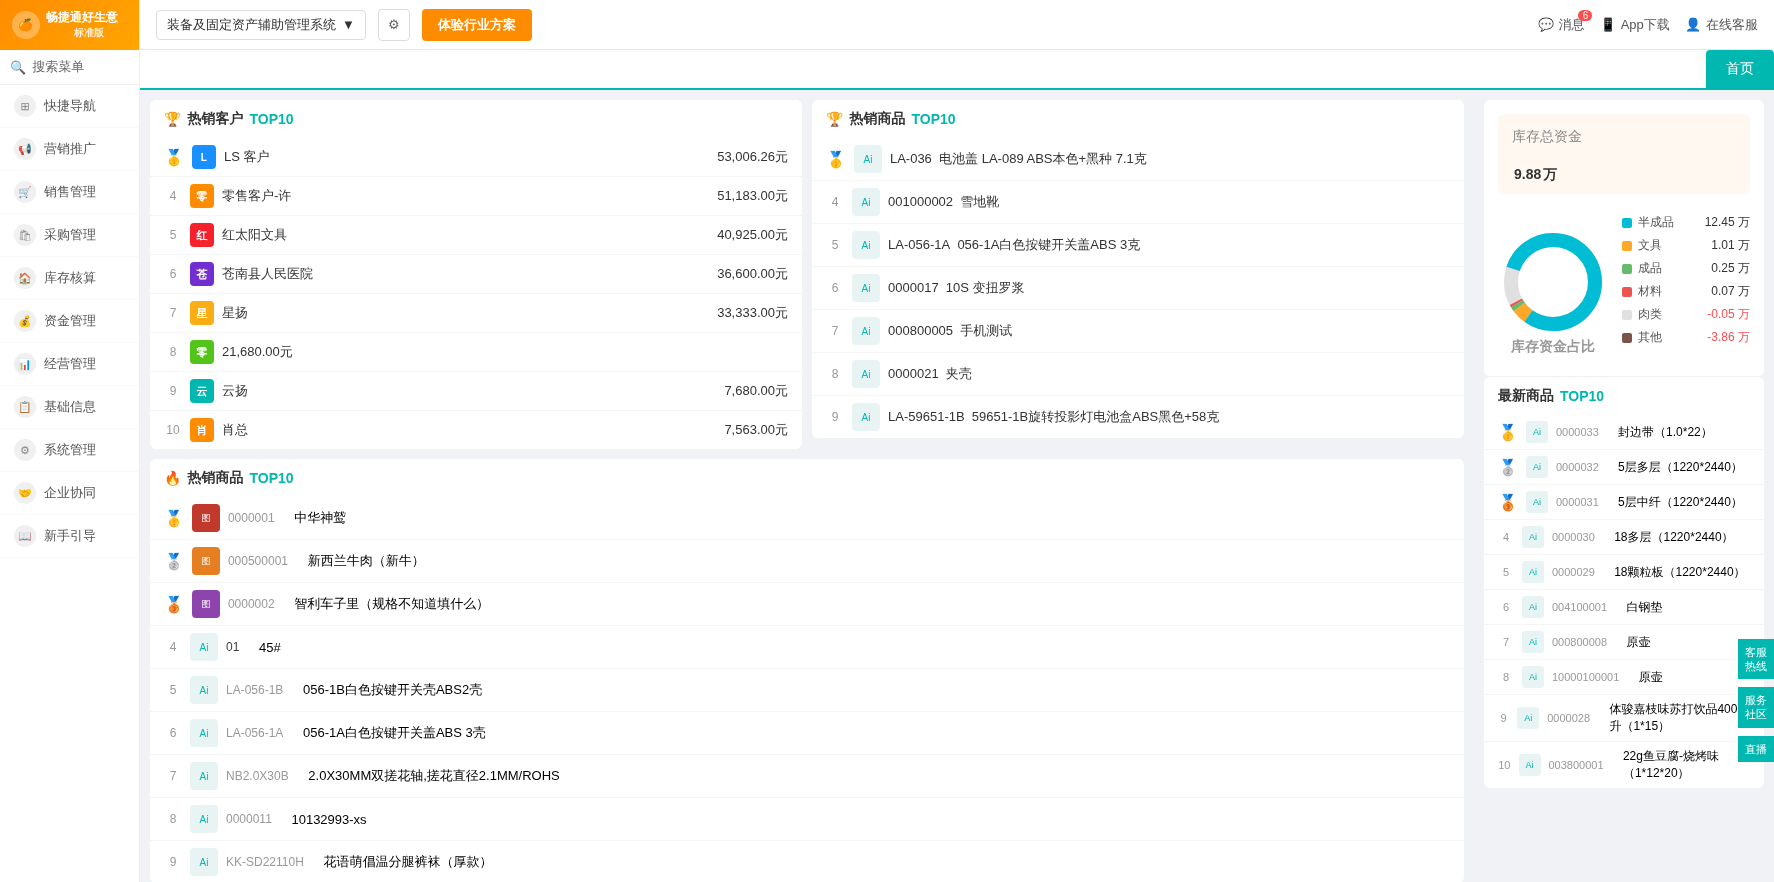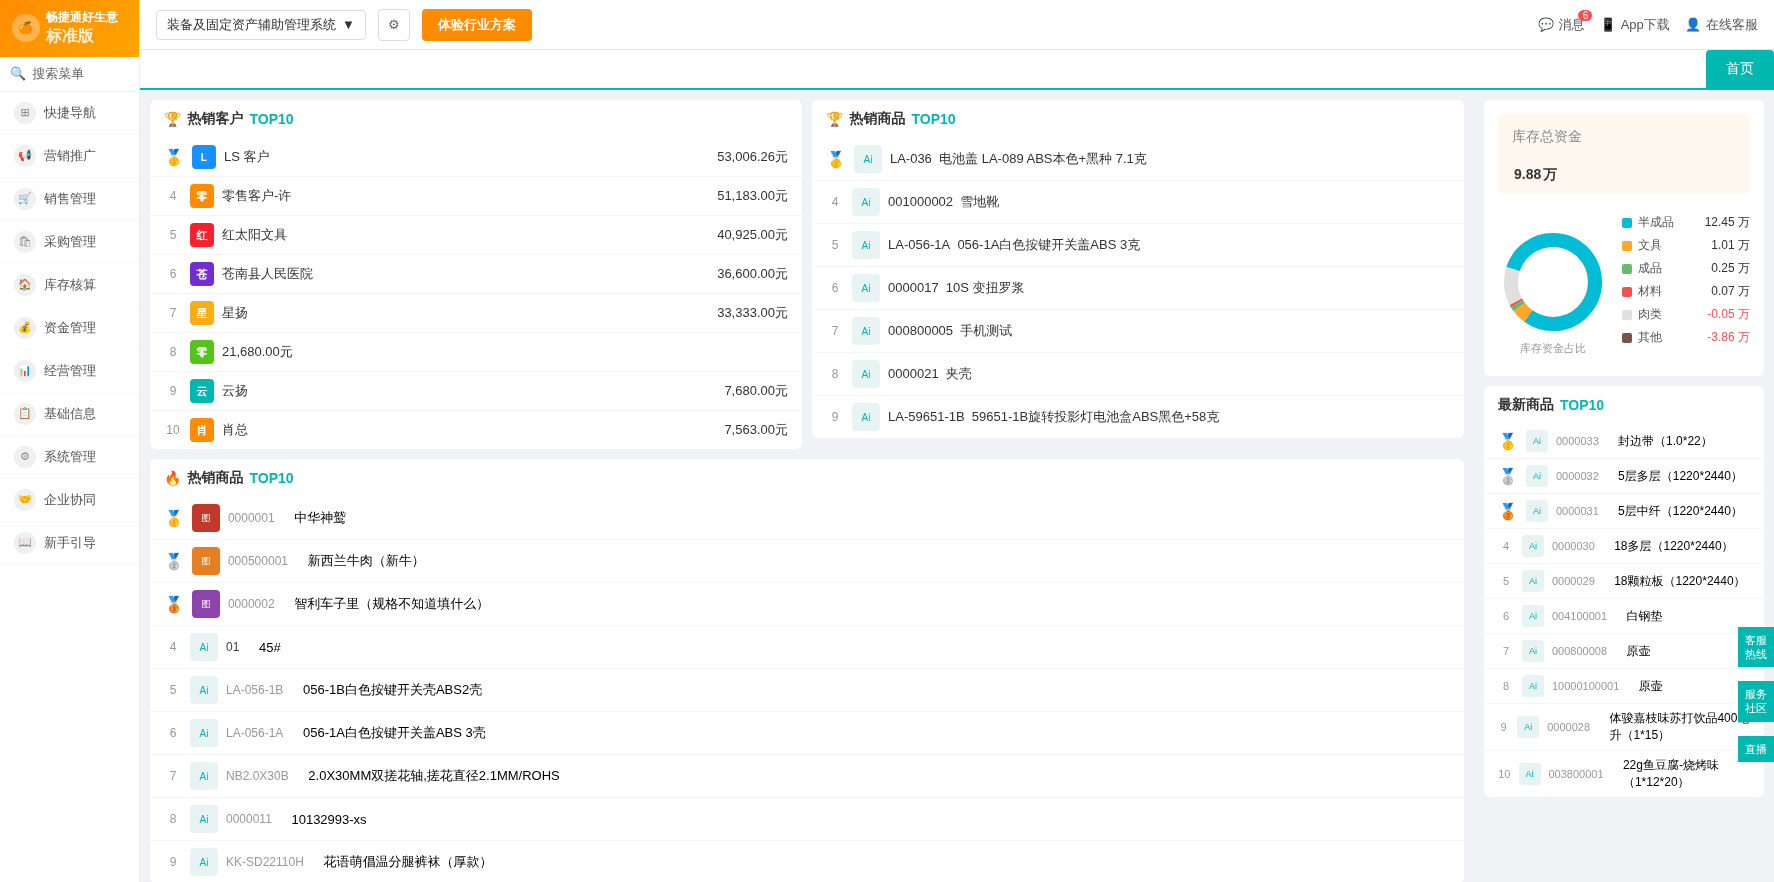--- a/index.html
+++ b/index.html
@@ -31,21 +31,21 @@
       width: 28px;
       height: 28px;
       background: rgba(255,255,255,0.3);
       border-radius: 50%;
       display: flex;
       align-items: center;
       justify-content: center;
       font-size: 12px;
     }
     .sidebar-logo-text { font-size: 12px; line-height: 1.3; }
-    .sidebar-logo-sub { font-size: 16px; opacity: 0.85; }
+    .sidebar-logo-sub { font-size: 10px; opacity: 0.85; margin-left: 28px; }
     
     .sidebar-search {
       padding: 8px 10px;
       border-bottom: 1px solid #f0f0f0;
       display: flex;
       align-items: center;
       gap: 6px;
       color: #666;
       cursor: pointer;
       font-size: 13px;
@@ -270,21 +270,21 @@
       border-bottom: 1px solid #f5f5f5;
       gap: 8px;
       font-size: 13px;
     }
     .hot-product-row:last-child { border-bottom: none; }
     
     
     .inventory-card {
       background: #fff;
       border-radius: 6px;
-      margin-bottom: 10px;
+      margin-bottom: 1px;
       padding: 14px;
     }
     .inventory-title { font-size: 14px; color: #888; margin-bottom: 8px; }
     .inventory-amount { font-size: 28px; font-weight: bold; color: #333; }
     .inventory-amount span { font-size: 14px; font-weight: bold; color: #333; margin-left: 2px; }
     
     
     .chart-container {
       display: flex;
       align-items: center;
@@ -328,21 +328,21 @@
     }
     .small-rank { width: 16px; color: #999; font-size: 11px; text-align: center; }
     
     
     .float-btns {
       position: fixed;
       right: 0;
       bottom: 120px;
       display: flex;
       flex-direction: column;
-      gap: 14px;
+      gap: 8px;
       z-index: 100;
     }
     .float-btn {
       background: #00b8b0;
       color: #fff;
       width: 36px;
       padding: 6px 4px;
       text-align: center;
       font-size: 11px;
       cursor: pointer;
@@ -722,21 +722,21 @@
               <circle cx="55" cy="55" r="42" fill="none" stroke="#e0e0e0" stroke-width="14"></circle>
 
               <circle cx="55" cy="55" r="42" fill="none" stroke="#00bcd4" stroke-width="14" stroke-dasharray="211 53" stroke-dashoffset="53" transform="rotate(-90 55 55)"></circle>
 
               <circle cx="55" cy="55" r="42" fill="none" stroke="#ffa726" stroke-width="14" stroke-dasharray="13 251" stroke-dashoffset="-158" transform="rotate(-90 55 55)"></circle>
 
               <circle cx="55" cy="55" r="42" fill="none" stroke="#66bb6a" stroke-width="14" stroke-dasharray="4 260" stroke-dashoffset="-171" transform="rotate(-90 55 55)"></circle>
 
               <circle cx="55" cy="55" r="42" fill="none" stroke="#ef5350" stroke-width="14" stroke-dasharray="2 262" stroke-dashoffset="-175" transform="rotate(-90 55 55)"></circle>
             </svg>
-            <div style="position:absolute;bottom:-16px;left:50%;transform:translateX(-50%);font-size:11px;color:#999;white-space:nowrap;">库存资金占比</div>
+            <div style="position:absolute;bottom:-16px;left:50%;transform:translateX(-50%);font-size:14px;color:#999;white-space:nowrap;font-weight:bold;">库存资金占比</div>
           </div>
 
           <div class="legend-list">
             <div class="legend-item">
               <div class="legend-dot" style="background:#00bcd4;"></div>
               <span class="legend-name">半成品</span>
               <span class="legend-value">12.45 万</span>
             </div>
             <div class="legend-item">
               <div class="legend-dot" style="background:#ffa726;"></div>

